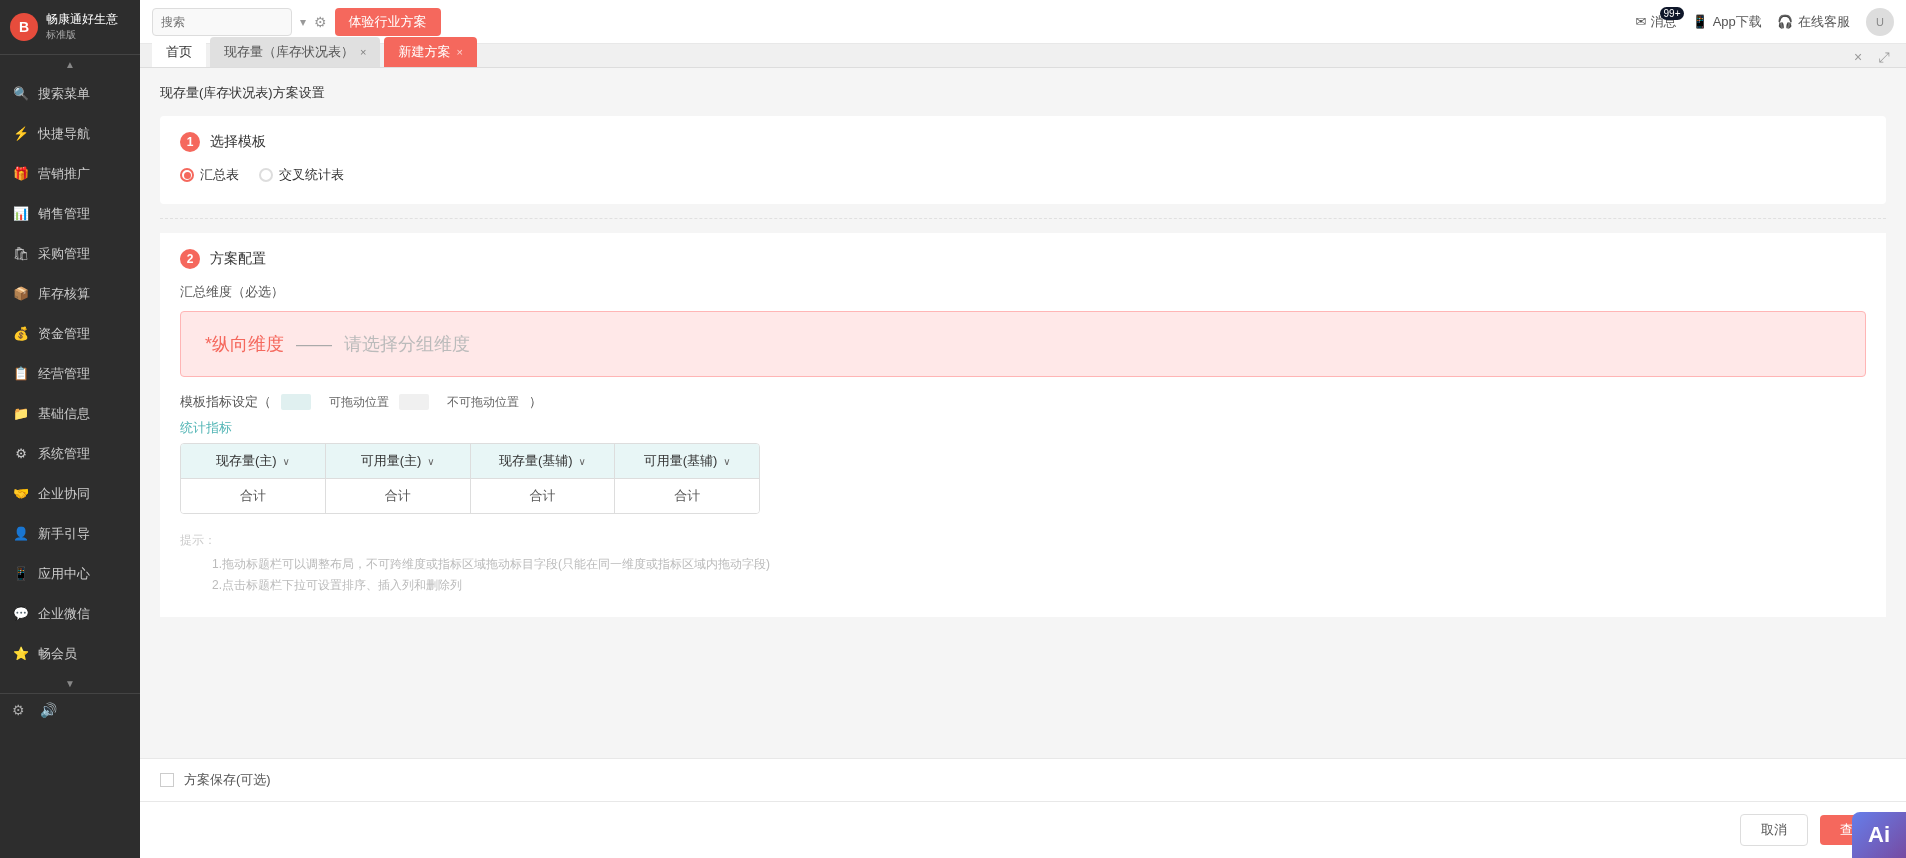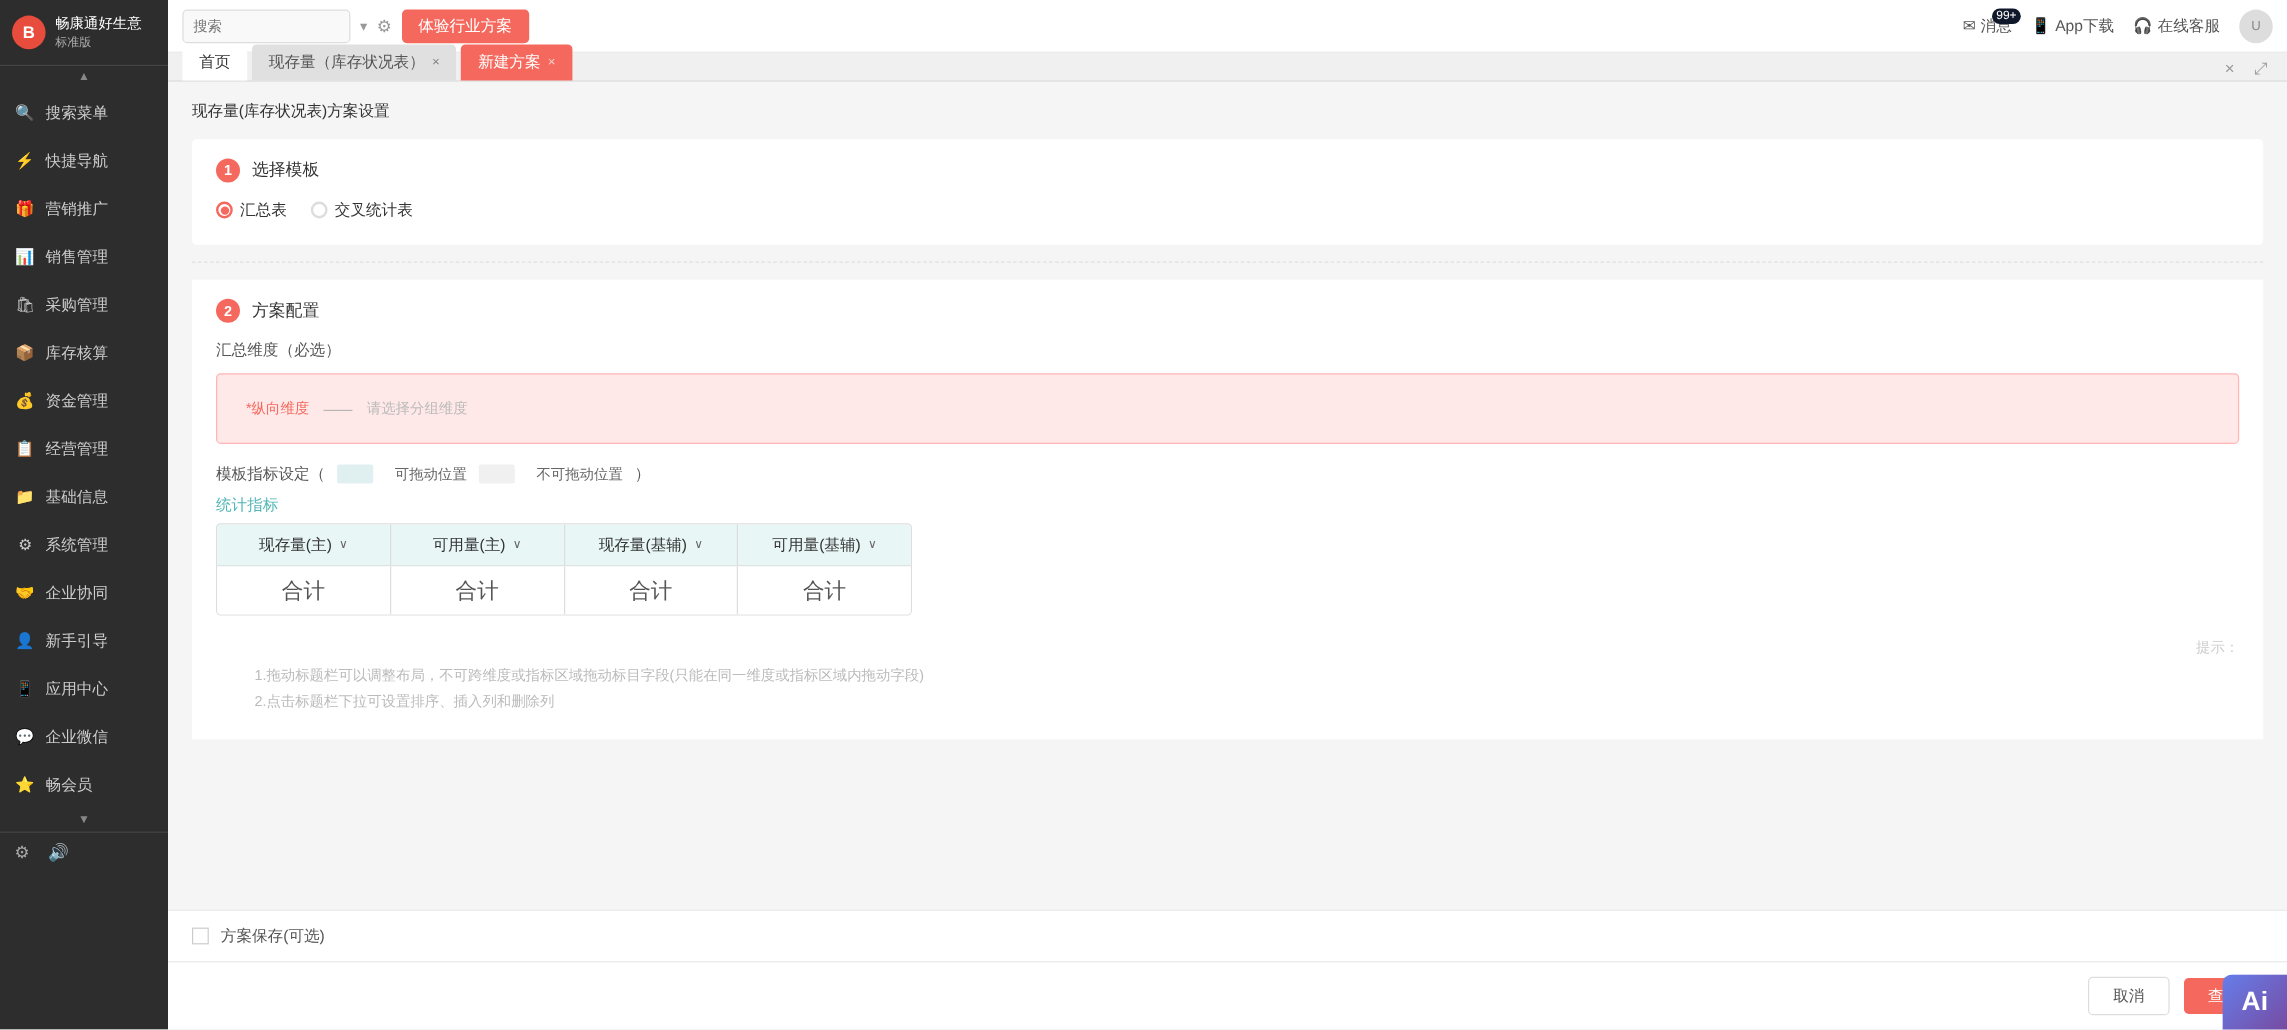--- a/index.html
+++ b/index.html
@@ -195,21 +195,21 @@
 
     
     .dimension-area {
       background: #ffe8e8;
       border: 1px solid #ffb5b5;
       border-radius: 4px;
       padding: 20px 24px;
       margin-bottom: 16px;
     }
     .dimension-row {
-      display: flex; align-items: center; gap: 12px; font-size: 12px;
+      display: flex; align-items: center; gap: 12px; font-size: 18px;
     }
     .dimension-required { color: #f5685d; font-weight: 500; }
     .dimension-dash { color: #aaa; }
     .dimension-placeholder { color: #bbb; }
 
     
     .metrics-label-row {
       display: flex; align-items: center; gap: 10px; margin-bottom: 8px; font-size: 13px; color: #555;
     }
     .draggable-legend {
@@ -253,21 +253,21 @@
     .metrics-table-header-cell:last-child { border-right: none; }
     .metrics-table-header-cell .chevron { font-size: 10px; color: #666; }
     .metrics-table-row {
       display: flex;
       background: #fff;
     }
     .metrics-table-cell {
       flex: 1;
       padding: 8px 10px;
       display: flex; align-items: center; justify-content: center;
-      font-size: 18px; color: #555;
+      font-size: 13px; color: #555;
       border-right: 1px solid #ddd;
       text-align: right;
     }
     .metrics-table-cell:last-child { border-right: none; }
 
     
     .tips {
       font-size: 12px; color: #bbb;
       line-height: 1.8;
       margin-top: 8px;
@@ -531,21 +531,21 @@
         </div>
         <div class="metrics-table-row">
           <div class="metrics-table-cell">合计</div>
           <div class="metrics-table-cell">合计</div>
           <div class="metrics-table-cell">合计</div>
           <div class="metrics-table-cell">合计</div>
         </div>
       </div>
 
       <div class="tips">
-        <div style="color:#ccc; margin-bottom:2px;text-align:right;">提示：</div>
+        <div style="color:#ccc; margin-bottom:2px;">提示：</div>
         <div style="padding-left: 32px;">1.拖动标题栏可以调整布局，不可跨维度或指标区域拖动标目字段(只能在同一维度或指标区域内拖动字段)</div>
         <div style="padding-left: 32px;">2.点击标题栏下拉可设置排序、插入列和删除列</div>
       </div>
 
     </div>
 
   </div>
 
   <div class="bottom-bar">
     <div class="save-checkbox"></div>

